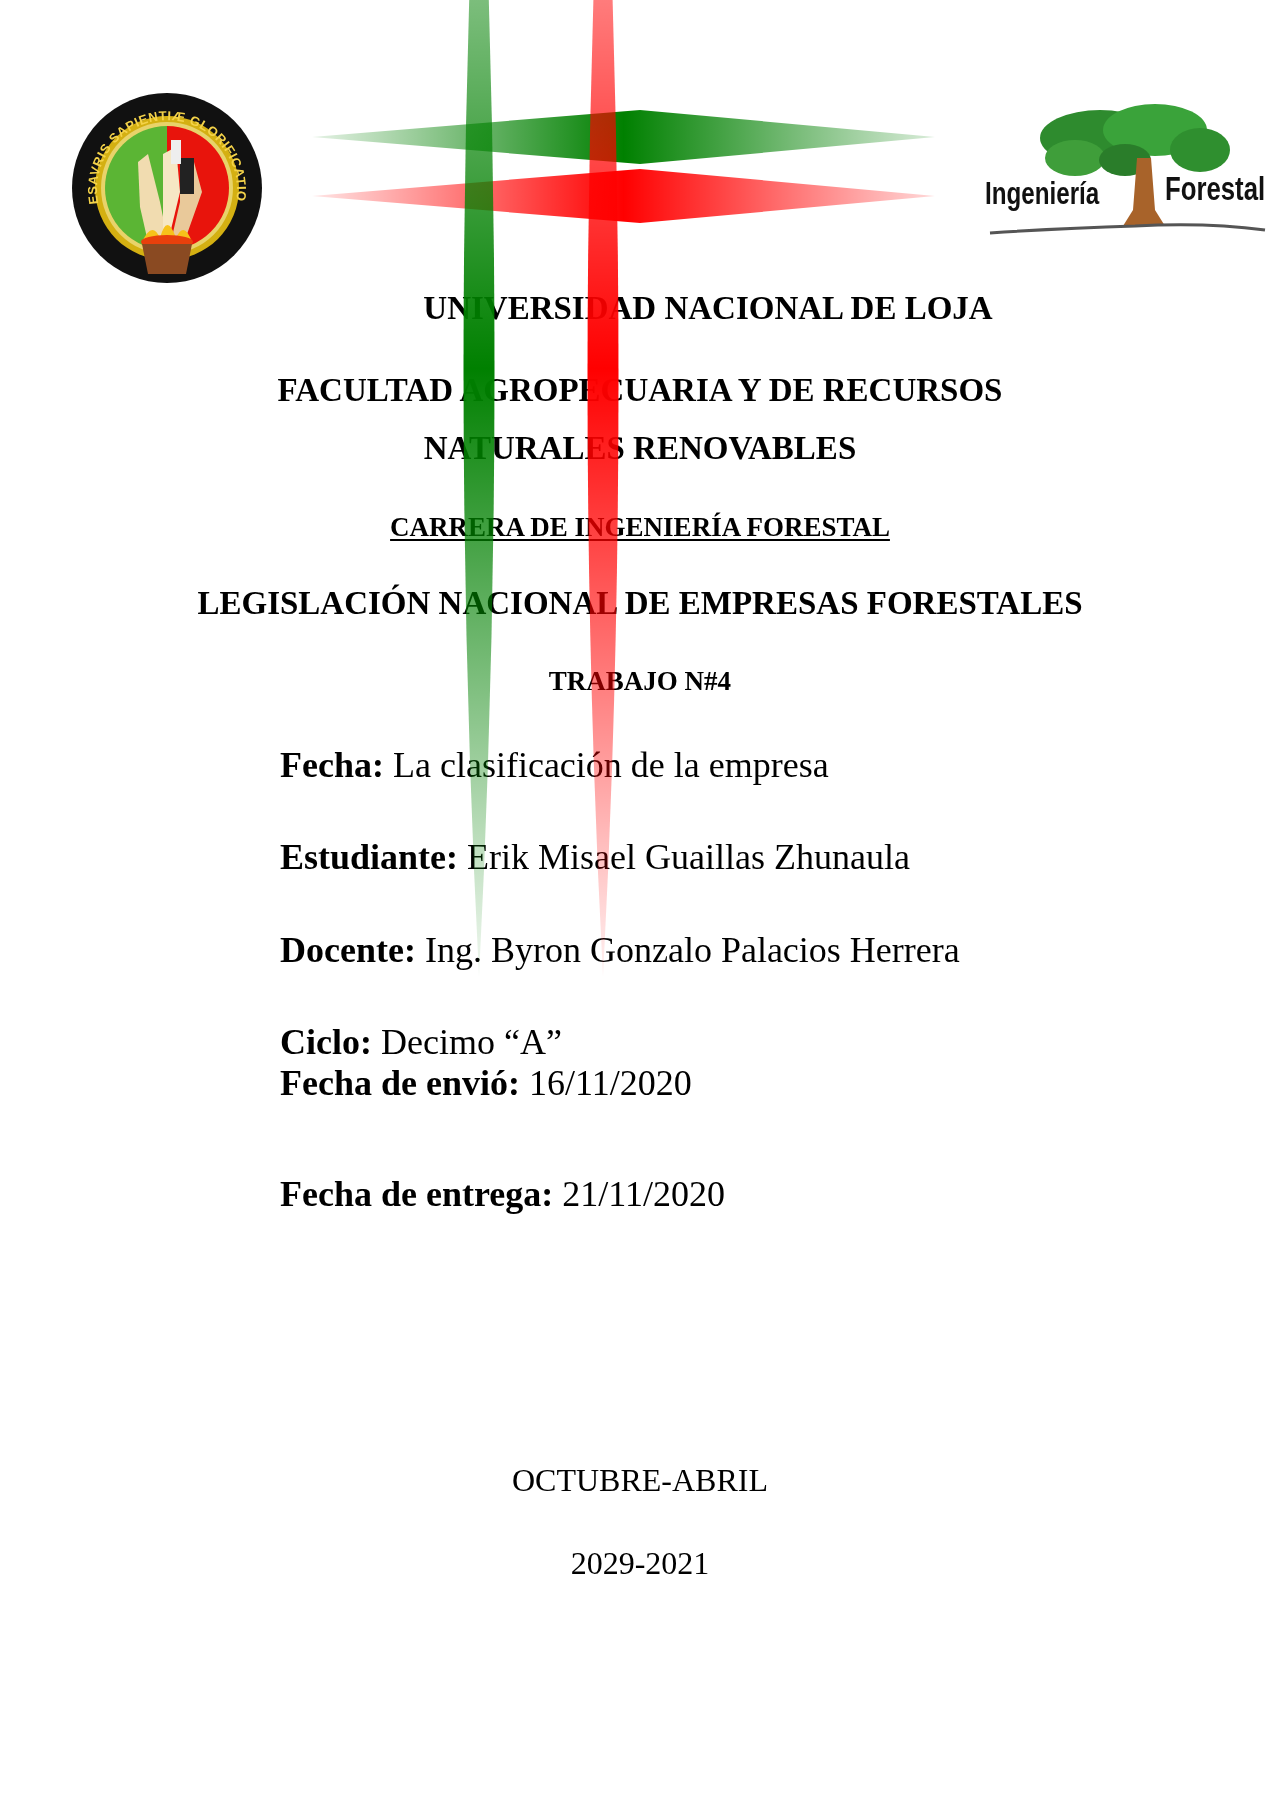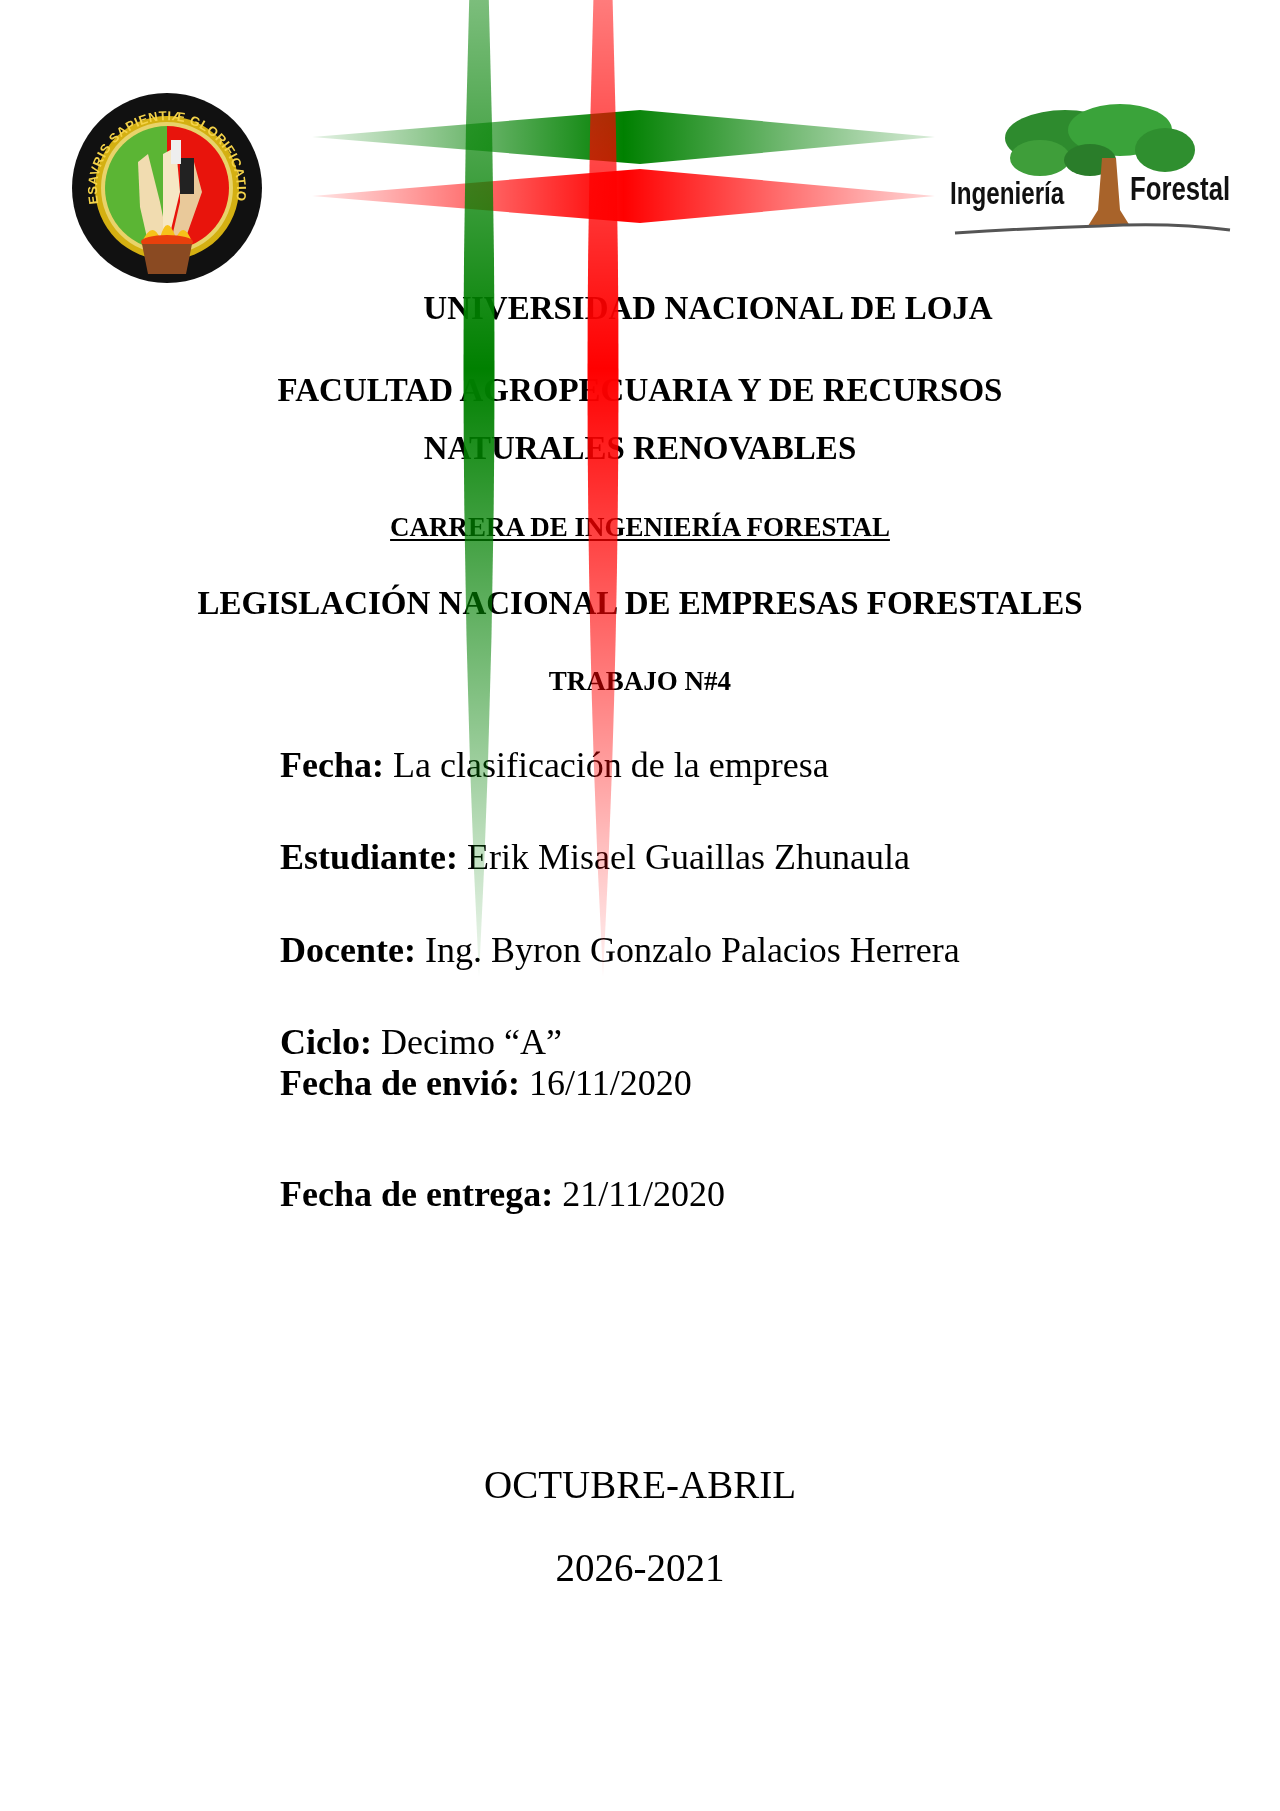--- a/index.html
+++ b/index.html
@@ -6,21 +6,21 @@
   body { width: 1280px; height: 1811px; position: relative; overflow: hidden;
          font-family: "Liberation Serif", "DejaVu Serif", serif; color: #000; }
   .abs { position: absolute; }
   .center-line { position: absolute; left: 0; width: 1280px; text-align: center; white-space: nowrap; }
   .h-bold { font-weight: bold; }
   .title1 { font-size: 33px; }
   .title2 { font-size: 27px; }
   .underline { text-decoration: underline; text-decoration-thickness: 2px; text-underline-offset: 3px; }
   .field { position: absolute; left: 280px; font-size: 36px; white-space: nowrap; line-height: 1; }
   .field .lbl { font-weight: bold; }
-  .footer-line { font-size: 39px; text-align: center; }
+  .footer-line { font-size: 32px; text-align: center; }
   #decor { position: absolute; left: 0; top: 0; width: 1280px; height: 1811px; pointer-events: none; z-index: 2; }
   .logo { position: absolute; z-index: 1; }
   .text-layer { position: absolute; left: 0; top: 0; width: 1280px; height: 1811px; z-index: 1; }
 </style>
 </head>
 <body>
 
 <div class="logo" style="left:68px; top:92px; width:198px; height:198px;">
   <svg width="198" height="198" viewBox="0 0 198 198">
     <defs>
@@ -40,21 +40,21 @@
 
     <path d="M 74 150 Q 84 128 92 146 Q 99 120 108 146 Q 116 128 124 150 Z" fill="#f7c21a"></path>
     <ellipse cx="99" cy="150" rx="26" ry="7" fill="#e8400c"></ellipse>
     <path d="M 74 152 L 124 152 L 118 182 L 80 182 Z" fill="#8a4a22"></path>
     <text font-size="13" font-weight="bold" fill="#f4d34a" font-family="Liberation Sans, sans-serif" letter-spacing="0.5">
       <textPath href="#sealArc" startOffset="50%" text-anchor="middle">IN THESAVRIS SAPIENTIÆ GLORIFICATIO VITÆ</textPath>
     </text>
   </svg>
 </div>
 
-<div class="logo" style="left:950px; top:98px; width:285px; height:145px;">
+<div class="logo" style="left:985px; top:98px; width:285px; height:145px;">
   <svg width="285" height="145" viewBox="0 0 285 145">
 
     <ellipse cx="115" cy="40" rx="60" ry="28" fill="#2e8b2e"></ellipse>
     <ellipse cx="170" cy="32" rx="52" ry="26" fill="#3aa33a"></ellipse>
     <ellipse cx="215" cy="52" rx="30" ry="22" fill="#2f8f2f"></ellipse>
     <ellipse cx="90" cy="60" rx="30" ry="18" fill="#3f9e3a"></ellipse>
     <ellipse cx="140" cy="62" rx="26" ry="16" fill="#2a7d2a"></ellipse>
 
     <path d="M 152 60 L 166 60 L 170 112 L 180 128 L 138 128 L 148 112 Z" fill="#a8632a"></path>
 
@@ -93,21 +93,21 @@
   <div class="field" style="top:1065px;">
     <span class="lbl">Fecha de envió:</span>
     <span>16/11/2020</span>
   </div>
   <div class="field" style="top:1176px;">
     <span class="lbl">Fecha de entrega:</span>
     <span>21/11/2020</span>
   </div>
 
   <div class="center-line footer-line" style="top:1462px;">OCTUBRE-ABRIL</div>
-  <div class="center-line footer-line" style="top:1545px;">2026-2021</div>
+  <div class="center-line footer-line" style="top:1545px;">2029-2021</div>
 </div>
 
 <svg id="decor" viewBox="0 0 1280 1811">
   <defs>
     <linearGradient id="gH" x1="0" y1="0" x2="1" y2="0">
       <stop offset="0" stop-color="#008000" stop-opacity="0.1"></stop>
       <stop offset="0.5" stop-color="#008000" stop-opacity="1"></stop>
       <stop offset="1" stop-color="#008000" stop-opacity="0.15"></stop>
     </linearGradient>
     <linearGradient id="rH" x1="0" y1="0" x2="1" y2="0">

